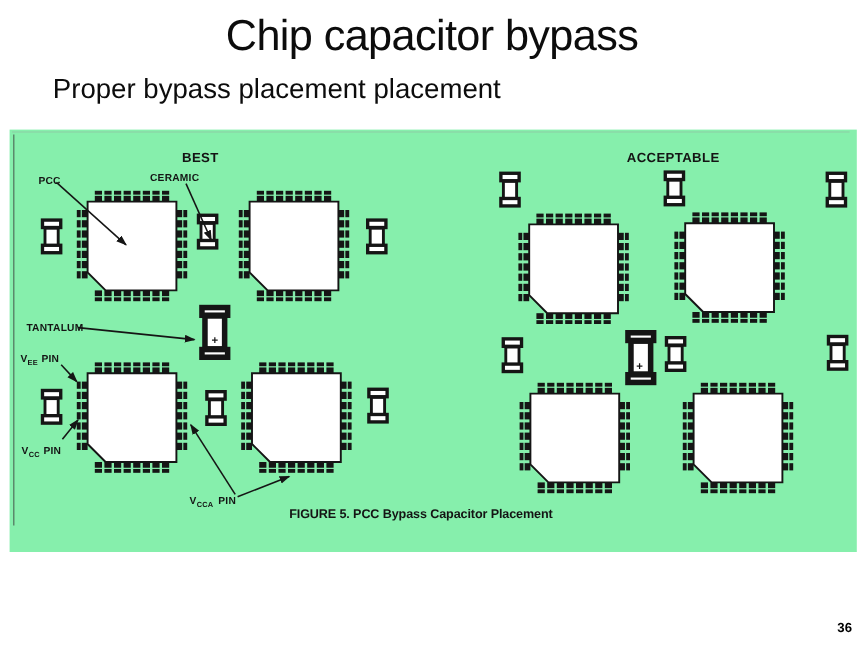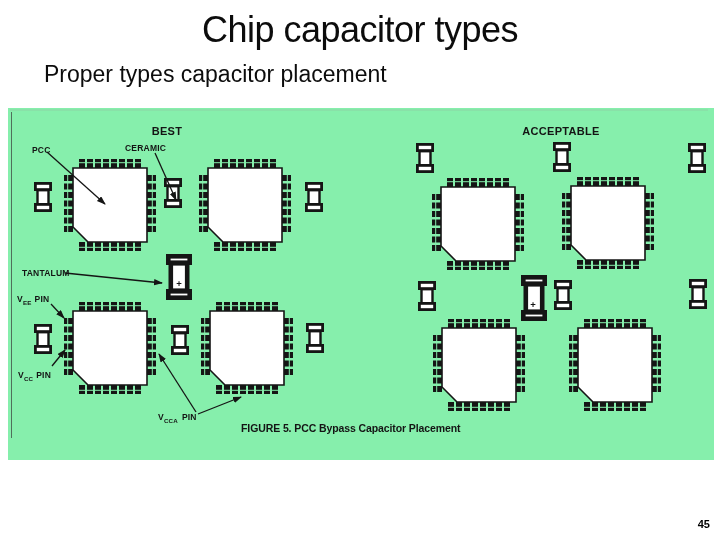--- a/index.html
+++ b/index.html
@@ -23,22 +23,22 @@
   svg text{fill:#141414;}
   .fig-head{font:bold 11px "Liberation Sans",sans-serif;letter-spacing:0.3px;}
   .fig-lbl{font:bold 8.5px "Liberation Sans",sans-serif;letter-spacing:0.2px;}
   .fig-sub{font:bold 6.2px "Liberation Sans",sans-serif;}
   .fig-cap{font:bold 10.5px "Liberation Sans",sans-serif;letter-spacing:-0.1px;}
   .fig-plus{font:bold 9.5px "Liberation Sans",sans-serif;}
 </style>
 </head>
 <body>
 
-<div class="slide-title">Chip capacitor types</div>
-<div class="slide-subtitle">Proper types capacitor placement</div>
+<div class="slide-title">Chip capacitor bypass</div>
+<div class="slide-subtitle">Proper bypass placement placement</div>
 
 <div class="figure-wrap">
   <svg id="fig-svg" width="706" height="352" viewBox="0 0 706 352">
     <defs>
       <marker id="ah" markerUnits="userSpaceOnUse" markerWidth="10" markerHeight="8" refX="8" refY="3.2" orient="auto">
         <path d="M0,0 L9,3.2 L0,6.4 Z" fill="#151515"></path>
       </marker>
     </defs>
 
     <line x1="2" y1="2" x2="700" y2="2" stroke="#999" stroke-width="0.8" opacity="0.4"></line>
@@ -643,13 +643,13 @@
       <text class="fig-lbl" x="150" y="312"><tspan>V</tspan><tspan class="fig-sub" dy="2.5">CCA</tspan><tspan dy="-2.5" dx="4">PIN</tspan></text>
 
       <text class="fig-plus" x="171" y="179" text-anchor="middle">+</text>
       <text class="fig-plus" x="525" y="200" text-anchor="middle">+</text>
 
       <text class="fig-cap" x="233" y="324">FIGURE 5. PCC Bypass Capacitor Placement</text>
     </g>
   </svg>
 </div>
 
-<div class="page-number">45</div>
+<div class="page-number">36</div>
 
 </body></html>

